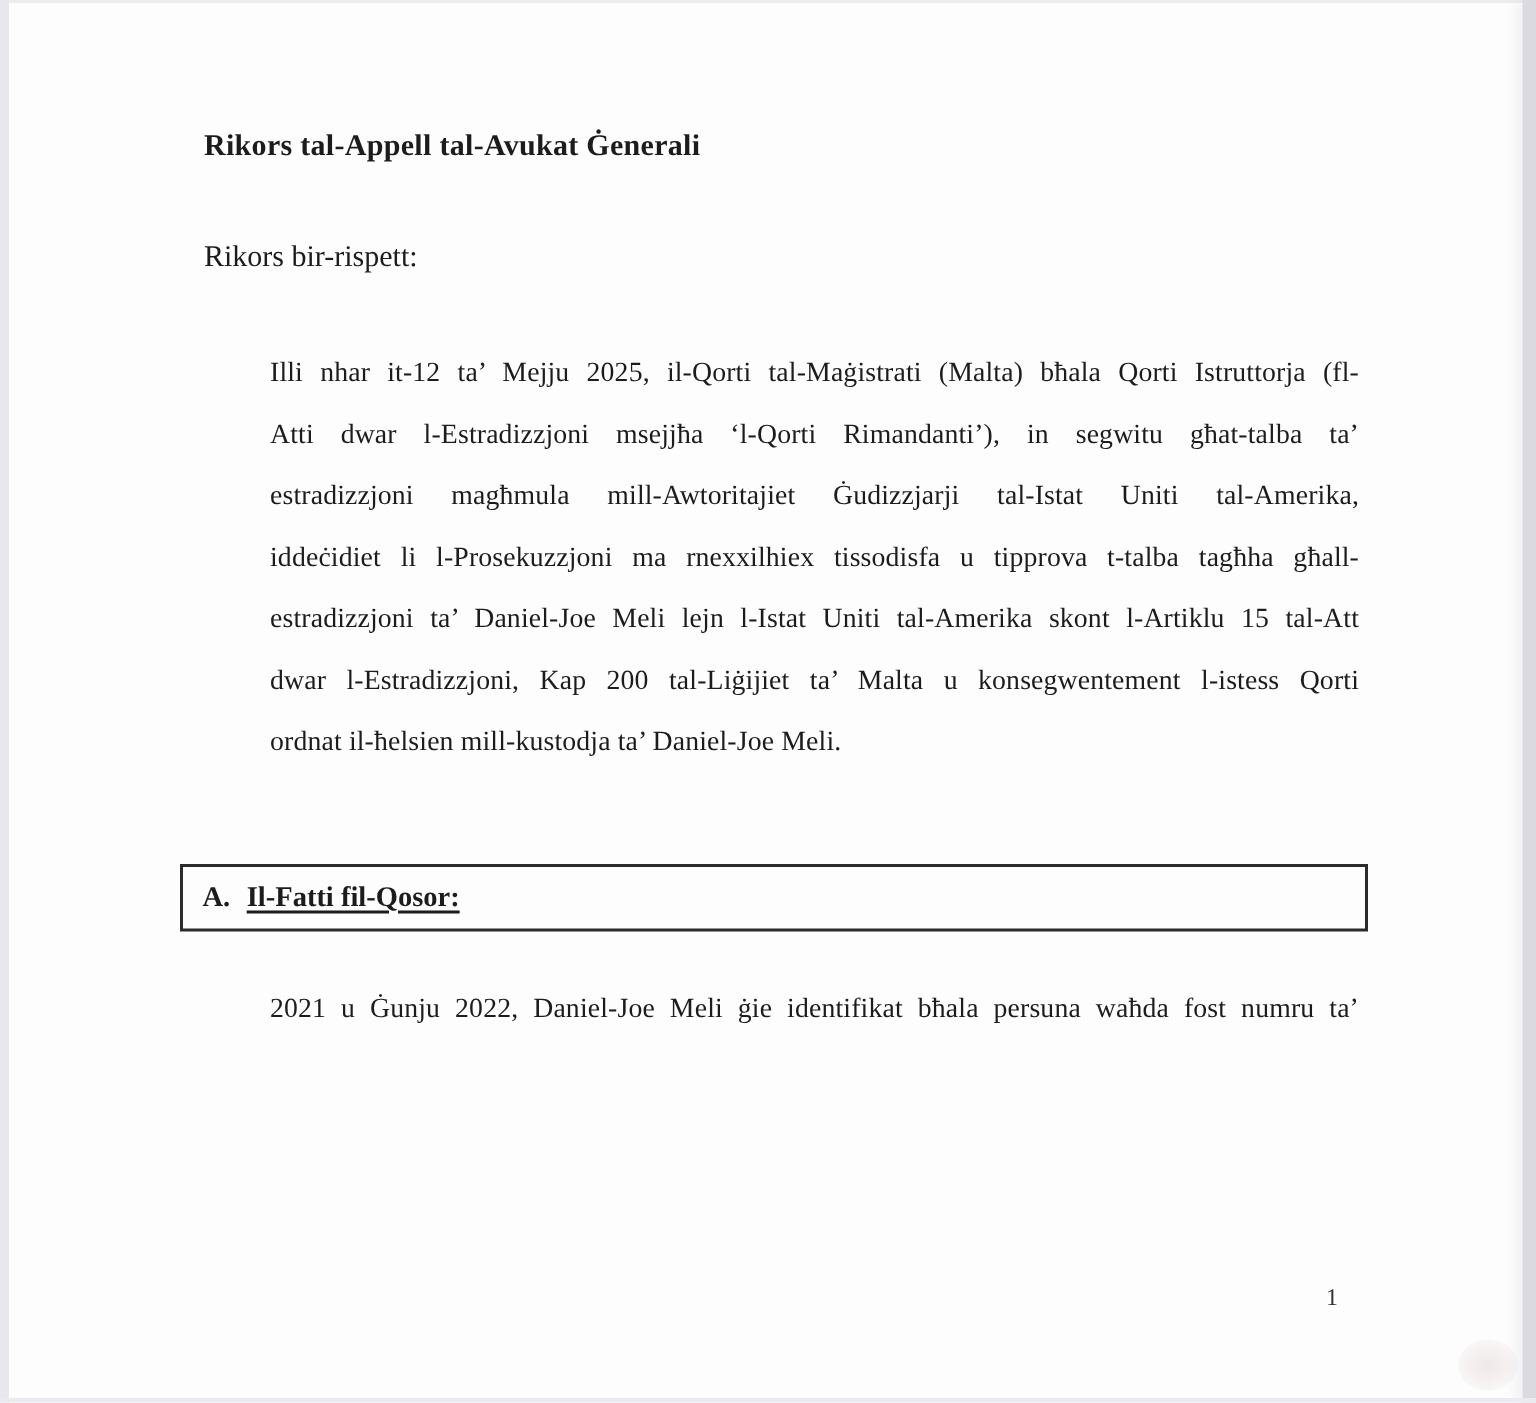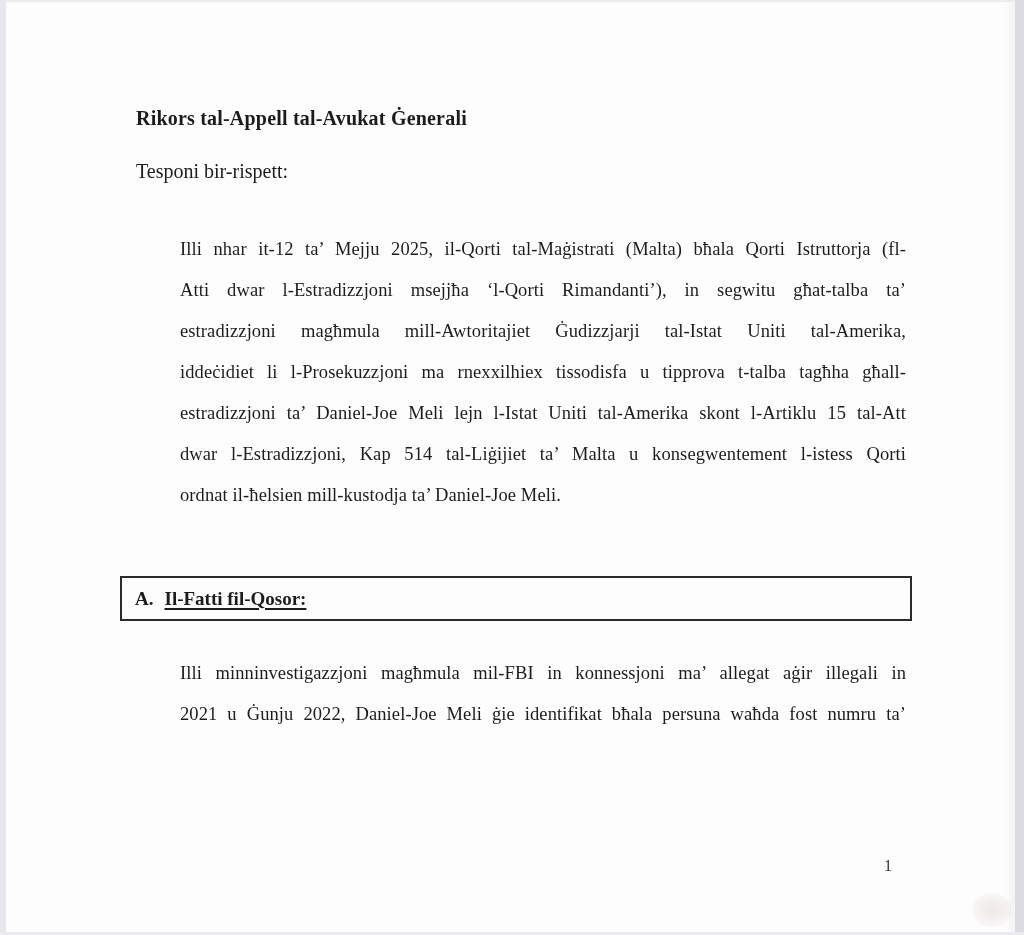--- a/index.html
+++ b/index.html
@@ -37,21 +37,20 @@
     background: #eceaf0;
   }
   .doc-title {
     position: absolute;
     left: 136px;
     top: 84px;
     font-size: 20px;
     font-weight: bold;
     letter-spacing: 0.2px;
     line-height: 26px;
-    margin-top: 21px;
   }
   .salutation {
     position: absolute;
     left: 136px;
     top: 158px;
     font-size: 20px;
     line-height: 26px;
   }
   .para {
     position: absolute;
@@ -117,39 +116,38 @@
 
 <div>
 
   <div class="edge-top"></div>
   <div class="edge-left"></div>
   <div class="edge-right"></div>
   <div class="edge-bottom"></div>
 
   <div class="doc-title">Rikors tal-Appell tal-Avukat Ġenerali</div>
 
-  <div class="salutation">Tesponi bir-rispett:</div>
+  <div class="salutation">Rikors bir-rispett:</div>
 
   <div class="para para-1">
     <div class="line">Illi nhar it-12 ta’ Mejju 2025, il-Qorti tal-Maġistrati (Malta) bħala Qorti Istruttorja (fl-</div>
     <div class="line">Atti dwar l-Estradizzjoni msejjħa ‘l-Qorti Rimandanti’), in segwitu għat-talba ta’</div>
     <div class="line">estradizzjoni magħmula mill-Awtoritajiet Ġudizzjarji tal-Istat Uniti tal-Amerika,</div>
     <div class="line">iddeċidiet li l-Prosekuzzjoni ma rnexxilhiex tissodisfa u tipprova t-talba tagħha għall-</div>
     <div class="line">estradizzjoni ta’ Daniel-Joe Meli lejn l-Istat Uniti tal-Amerika skont l-Artiklu 15 tal-Att</div>
-    <div class="line">dwar l-Estradizzjoni, Kap 514 tal-Liġijiet ta’ Malta u konsegwentement l-istess Qorti</div>
+    <div class="line">dwar l-Estradizzjoni, Kap 200 tal-Liġijiet ta’ Malta u konsegwentement l-istess Qorti</div>
     <div class="line last">ordnat il-ħelsien mill-kustodja ta’ Daniel-Joe Meli.</div>
   </div>
 
   <div class="section-box">
     <span class="section-label">A.</span>
     <span class="section-title">Il-Fatti fil-Qosor:</span>
   </div>
 
   <div class="para para-2">
-    <div class="line">Illi minninvestigazzjoni magħmula mil-FBI in konnessjoni ma’ allegat aġir illegali in</div>
     <div class="line">2021 u Ġunju 2022, Daniel-Joe Meli ġie identifikat bħala persuna waħda fost numru ta’</div>
   </div>
 
   <div class="page-number">1</div>
 
   <div class="smudge"></div>
 
 </div>
 
 </body></html>

